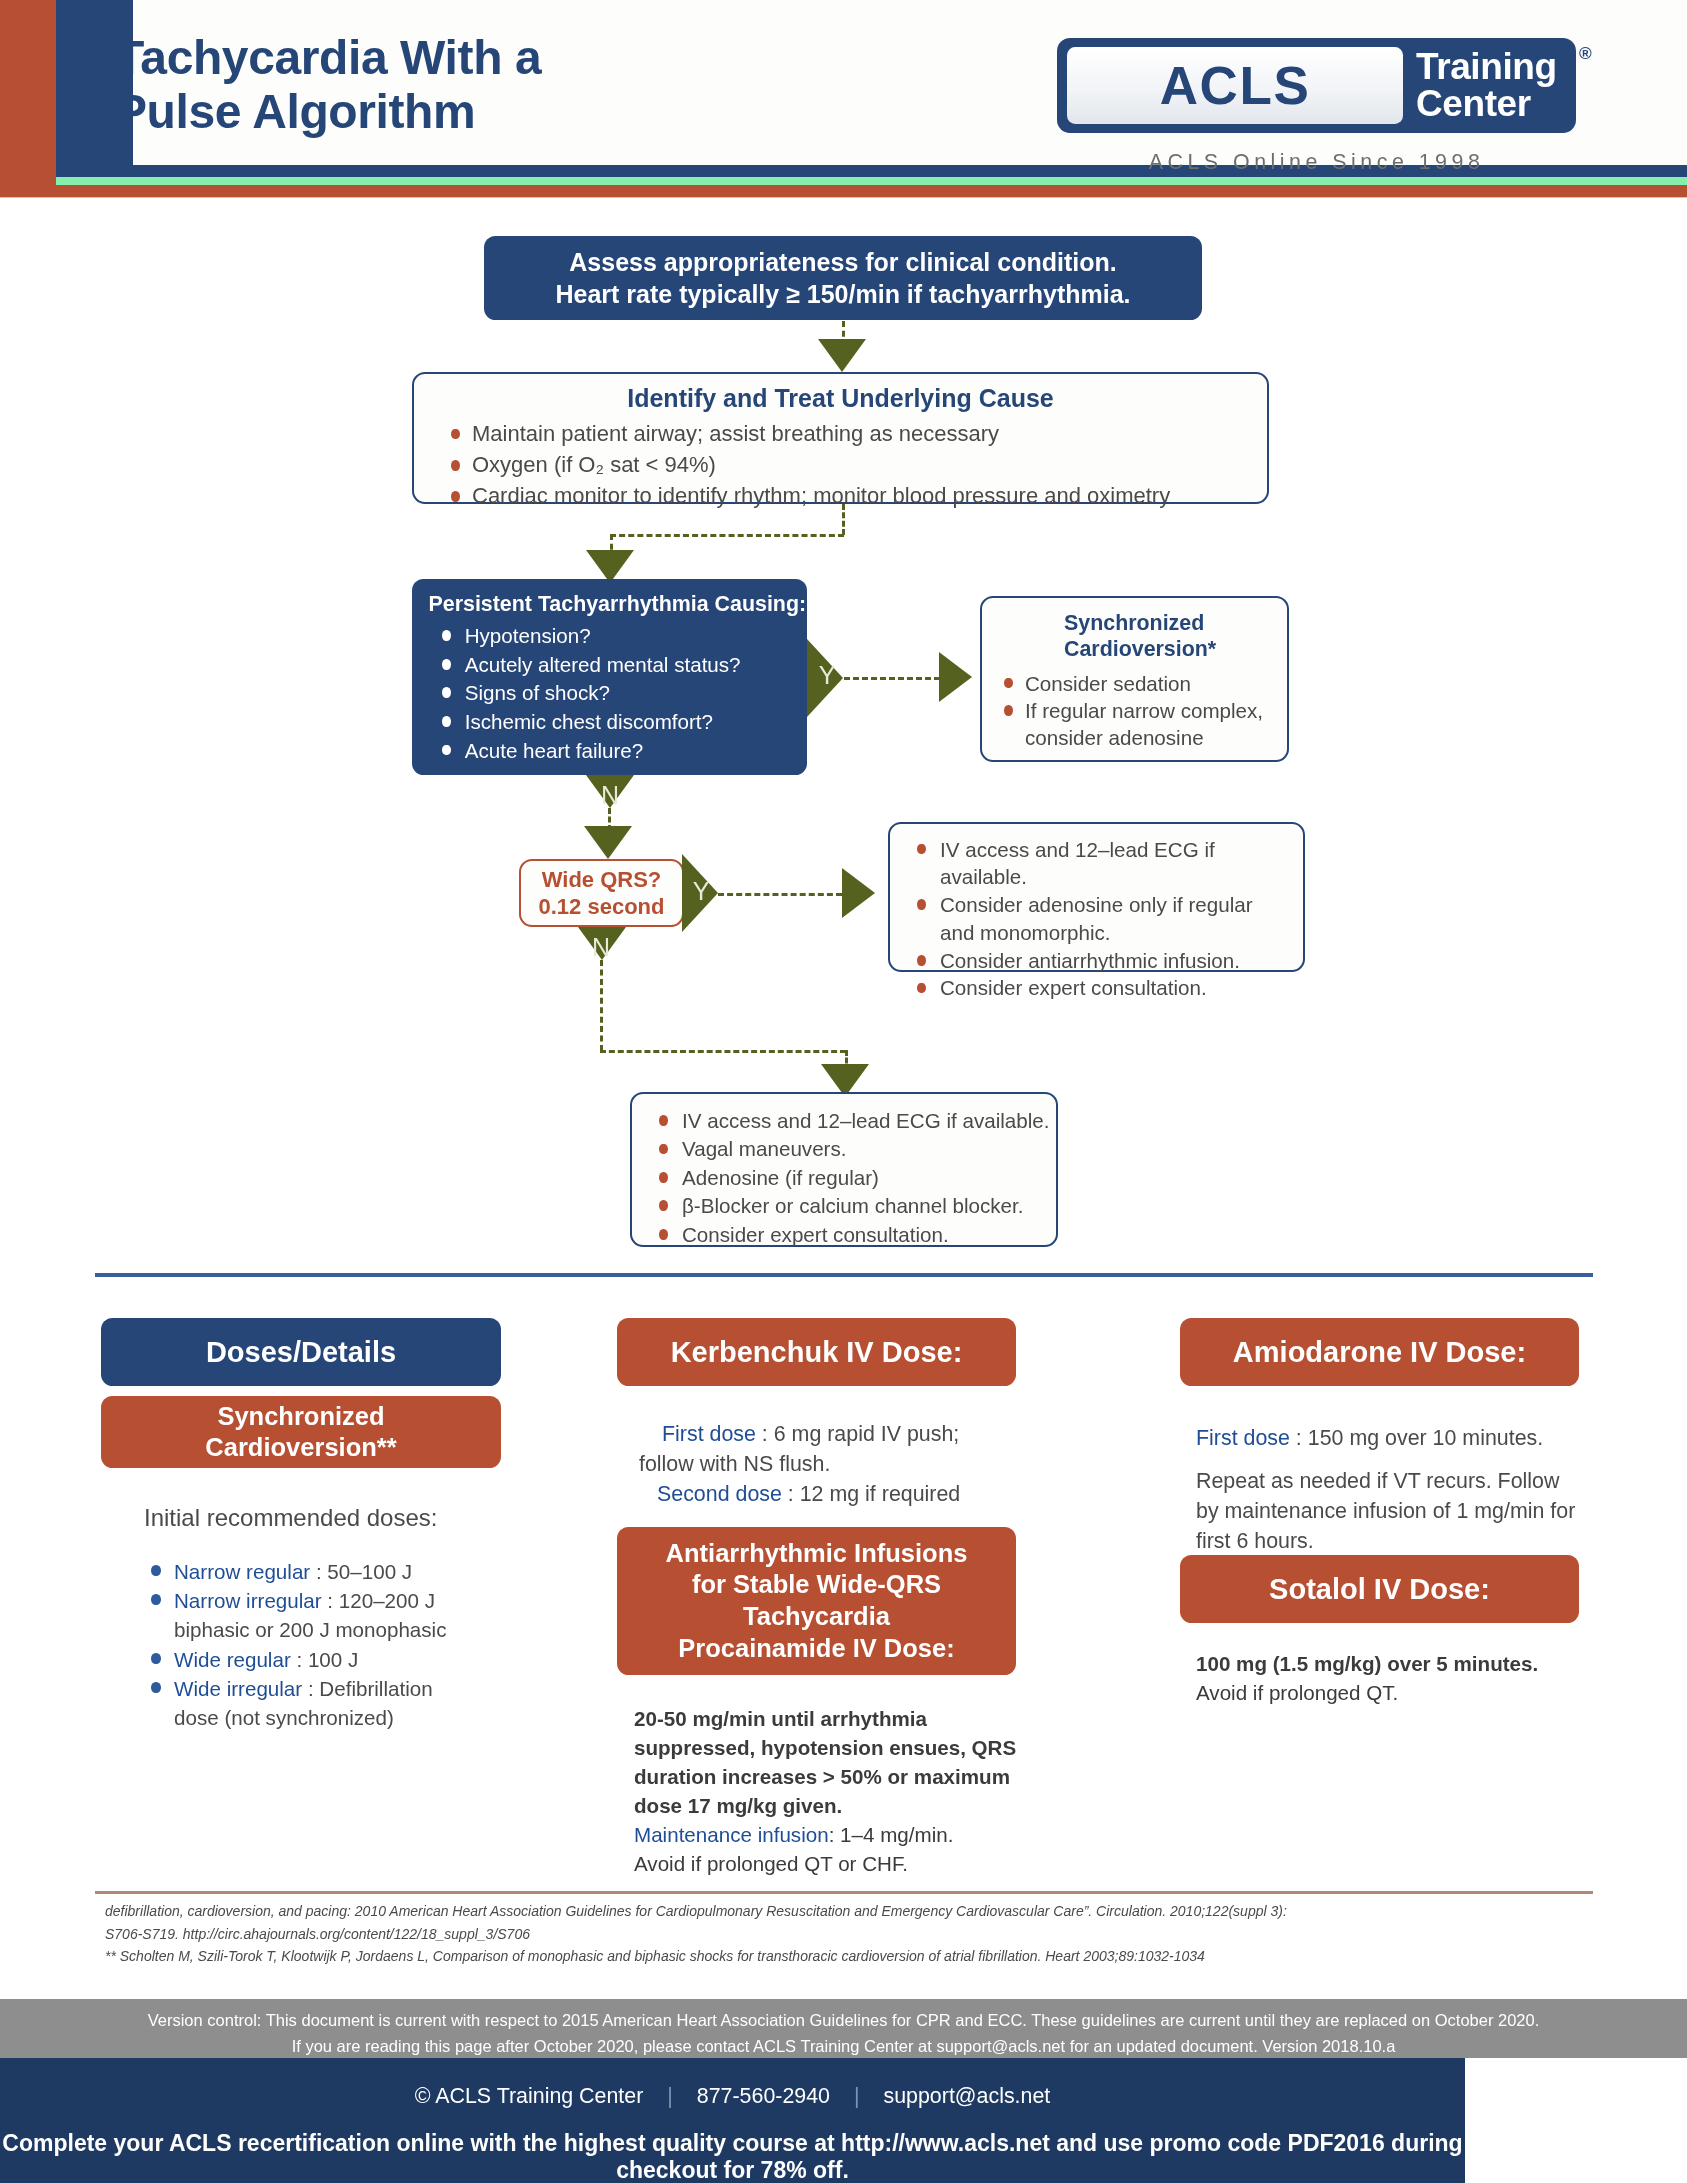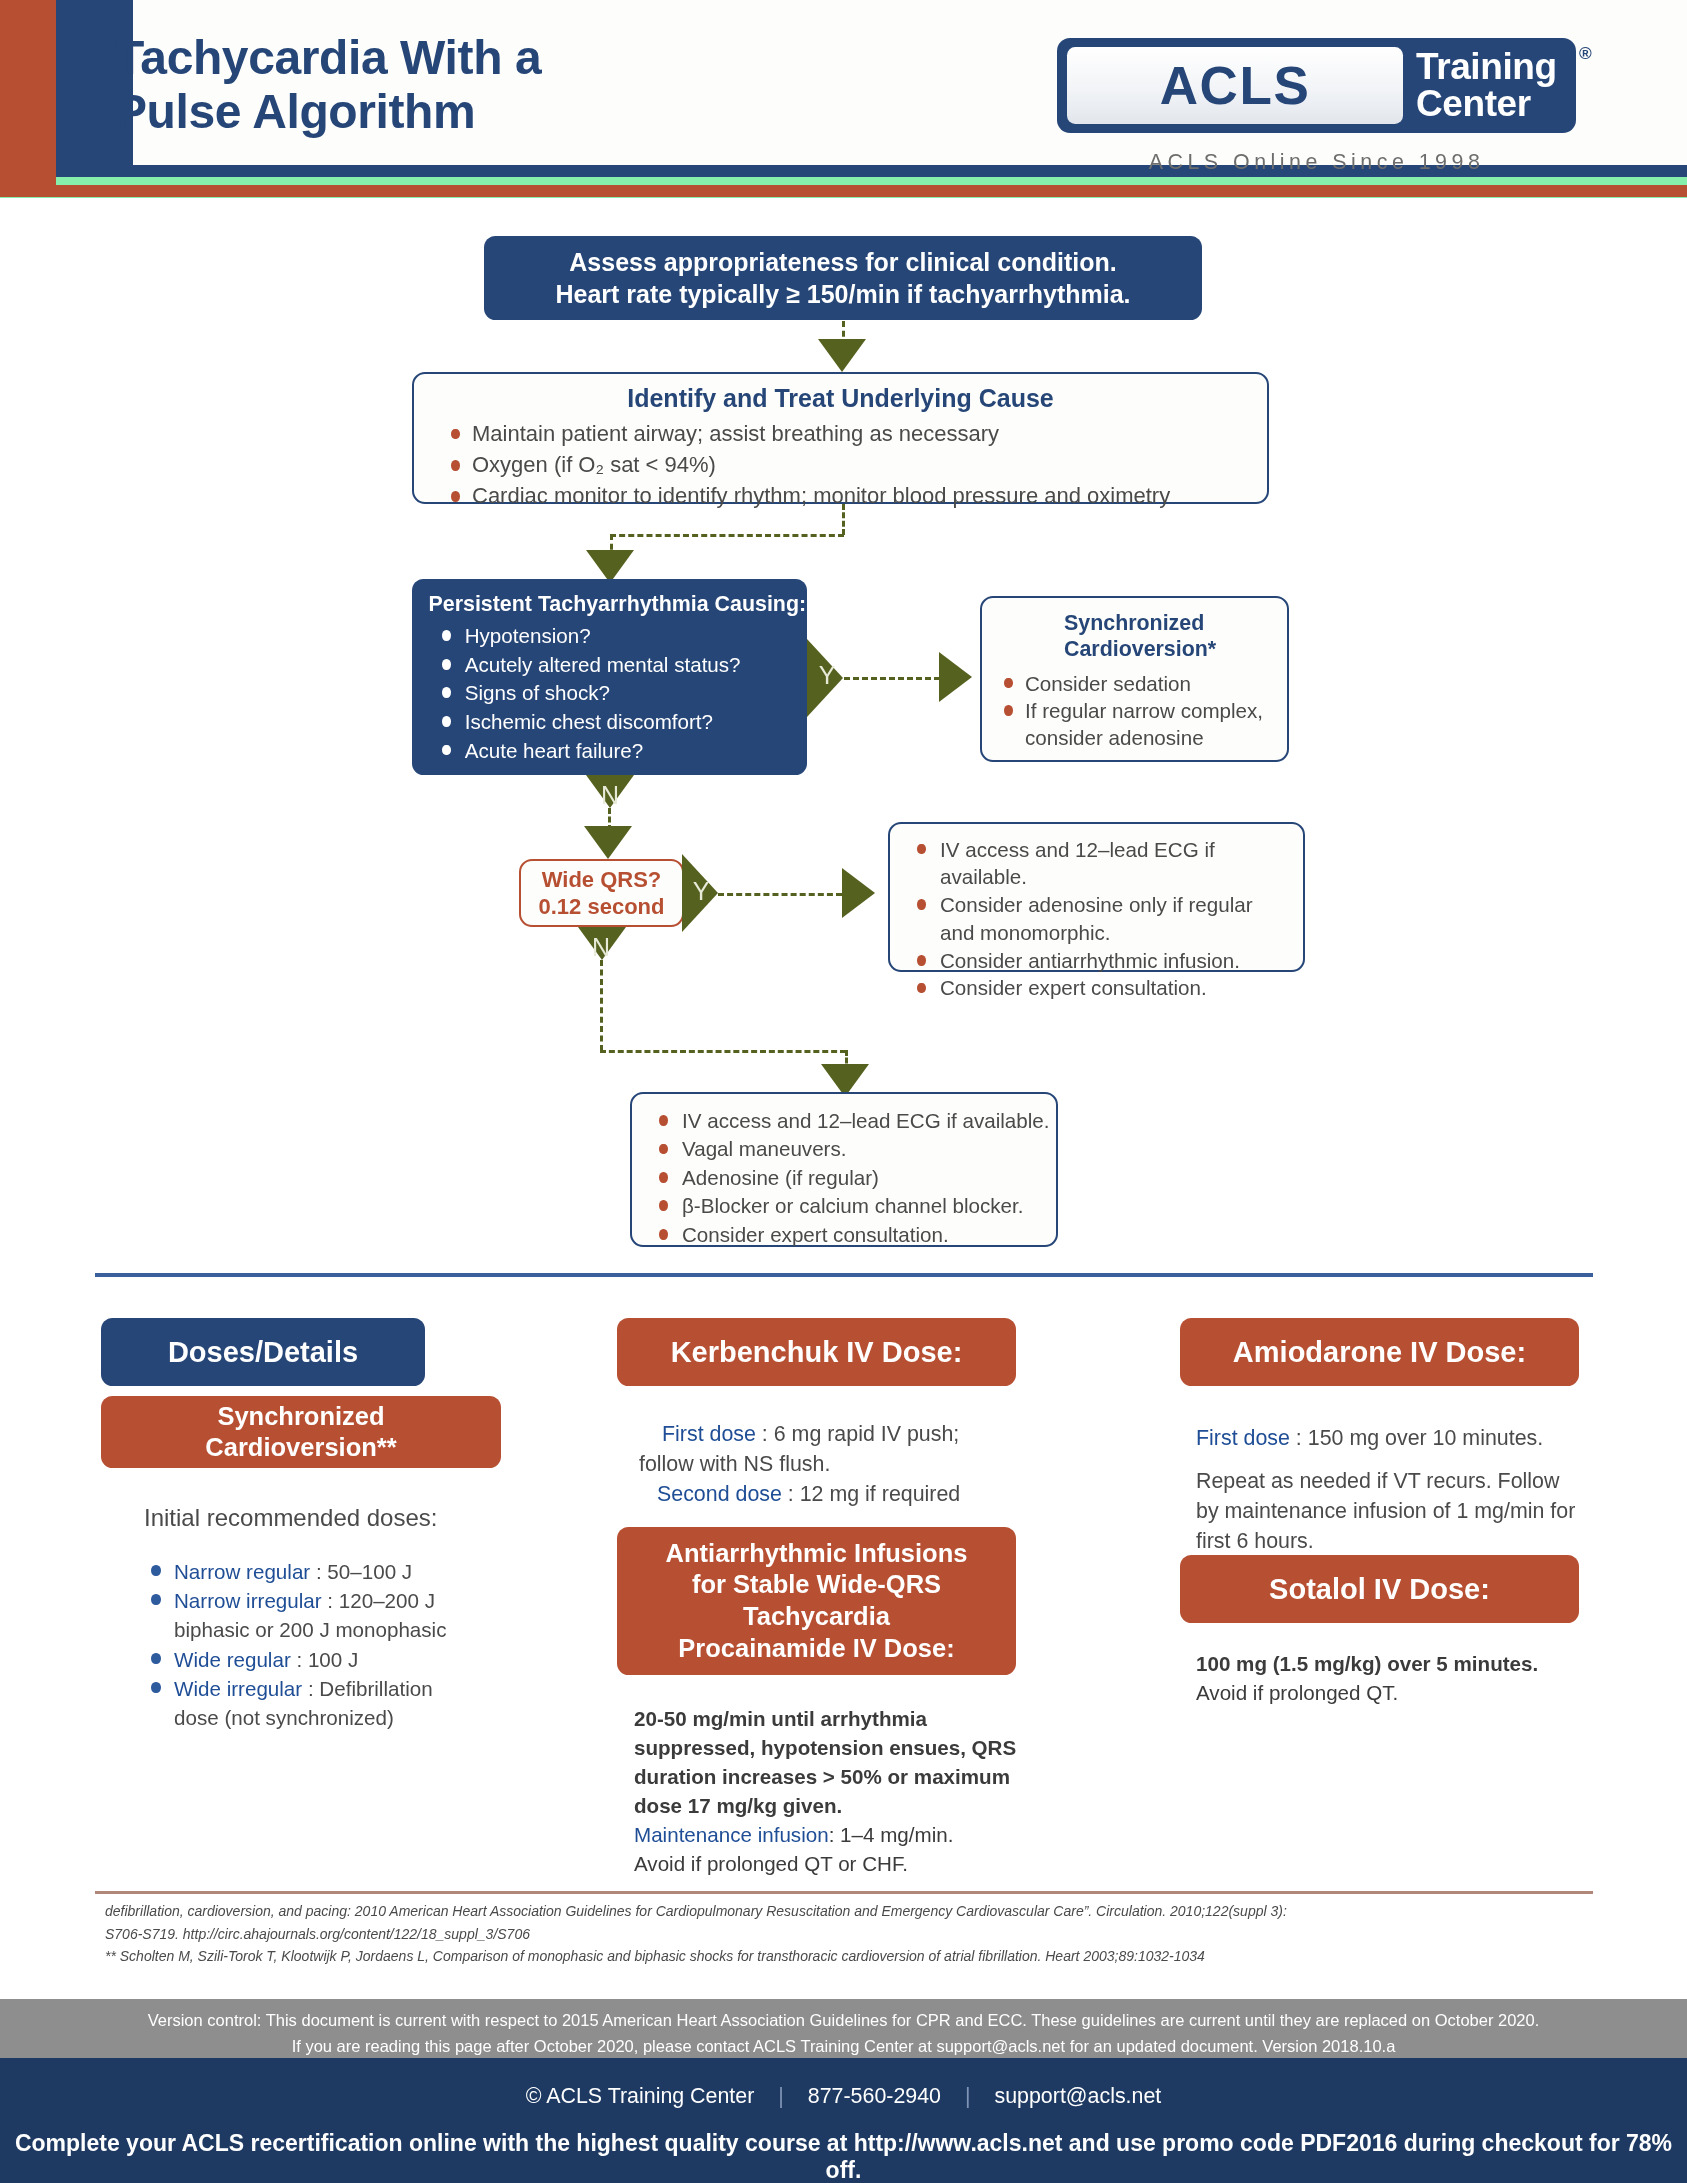--- a/index.html
+++ b/index.html
@@ -176,21 +176,21 @@
 
   
   .pill {
     position:absolute; border-radius:11.5px;
     display:flex; align-items:center; justify-content:center; text-align:center;
     color:#ffffff; font-weight:bold;
   }
   .pill-blue { background:#264678; }
   .pill-orange { background:#b74f32; }
 
-  #p-doses { left:101px; top:1318px; width:324px; height:68px; font-size:29px; }
+  #p-doses { left:101px; top:1318px; width:400px; height:68px; font-size:29px; }
   #p-synccardio { left:101px; top:1396px; width:400px; height:72px; font-size:25.5px; line-height:1.2; }
   #doses-intro {
     left:144px; top:1504px; font-size:24px; color:#4a4a4a;
   }
   #doses-list { left:144px; top:1557px; width:363px; list-style:none; }
   #doses-list li {
     font-size:20.6px; line-height:1.42; color:#4a4a4a; position:relative; padding-left:30px;
   }
   #doses-list li:before {
     content:""; position:absolute; left:6.6px; top:8.2px;
@@ -230,21 +230,21 @@
     font-size:14px; font-style:italic; line-height:1.62; color:#4a4a4a;
   }
 
   #version-bar {
     left:0; top:1999px; width:1687px; height:59px; background:#8e8e8e;
     color:#ffffff; font-size:16.5px; line-height:1.55; text-align:center;
     padding-top:9px;
   }
 
   #bottom-bar {
-    left:0; top:2058px; width:1687px; height:125px; background:#1e3a63;
+    left:0; top:2058px; width:1465px; height:125px; background:#1e3a63;
     color:#ffffff; text-align:center;
   }
   #bb-line1 { margin-top:26px; font-size:21.4px; }
   #bb-line1 .sep { display:inline-block; padding:0 18px; color:#7f93b4; }
   #bb-line2 { margin-top:21.4px; font-size:23px; font-weight:bold; }
 </style>
 </head>
 <body>
 
 <div class="abs" id="header-band">

